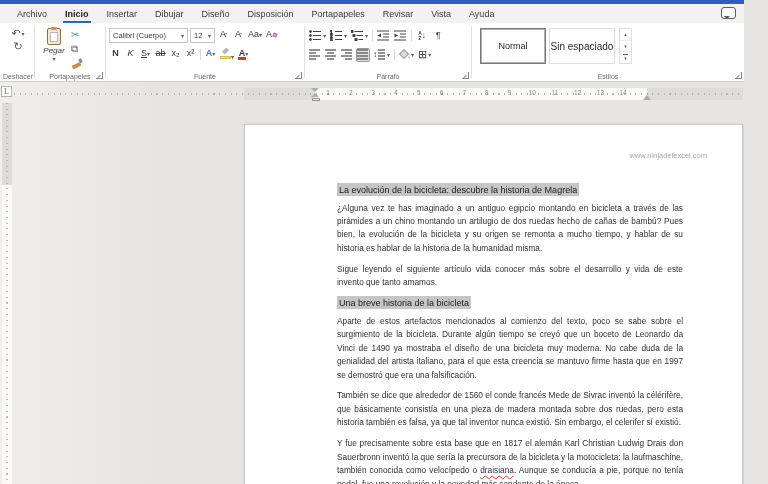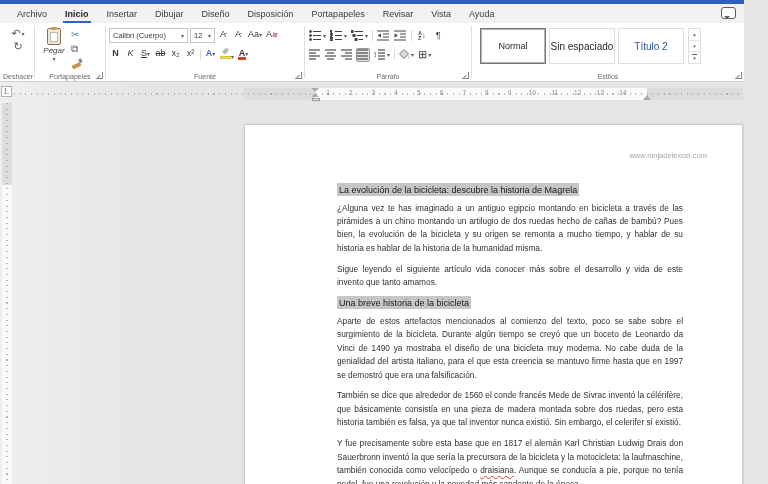--- a/index.html
+++ b/index.html
@@ -365,23 +365,20 @@
 
     <div class="gsep"></div>
 
     <div class="group g-styles">
       <div class="gallery">
         <div class="stylecard selected">
             <span class="s-normal">Normal</span>
           </div>
         <div class="stylecard">
             <span class="s-nospace">Sin espaciado</span>
-          </div>
-        <div class="stylecard">
-            <span class="s-t2">Título 2</span>
           </div>
       </div>
       <div class="scrollcol">
         <span>▴</span>
         <span>▾</span>
         <span class="more-bar">
             <i></i>
             <span>▾</span>
           </span>
       </div>

